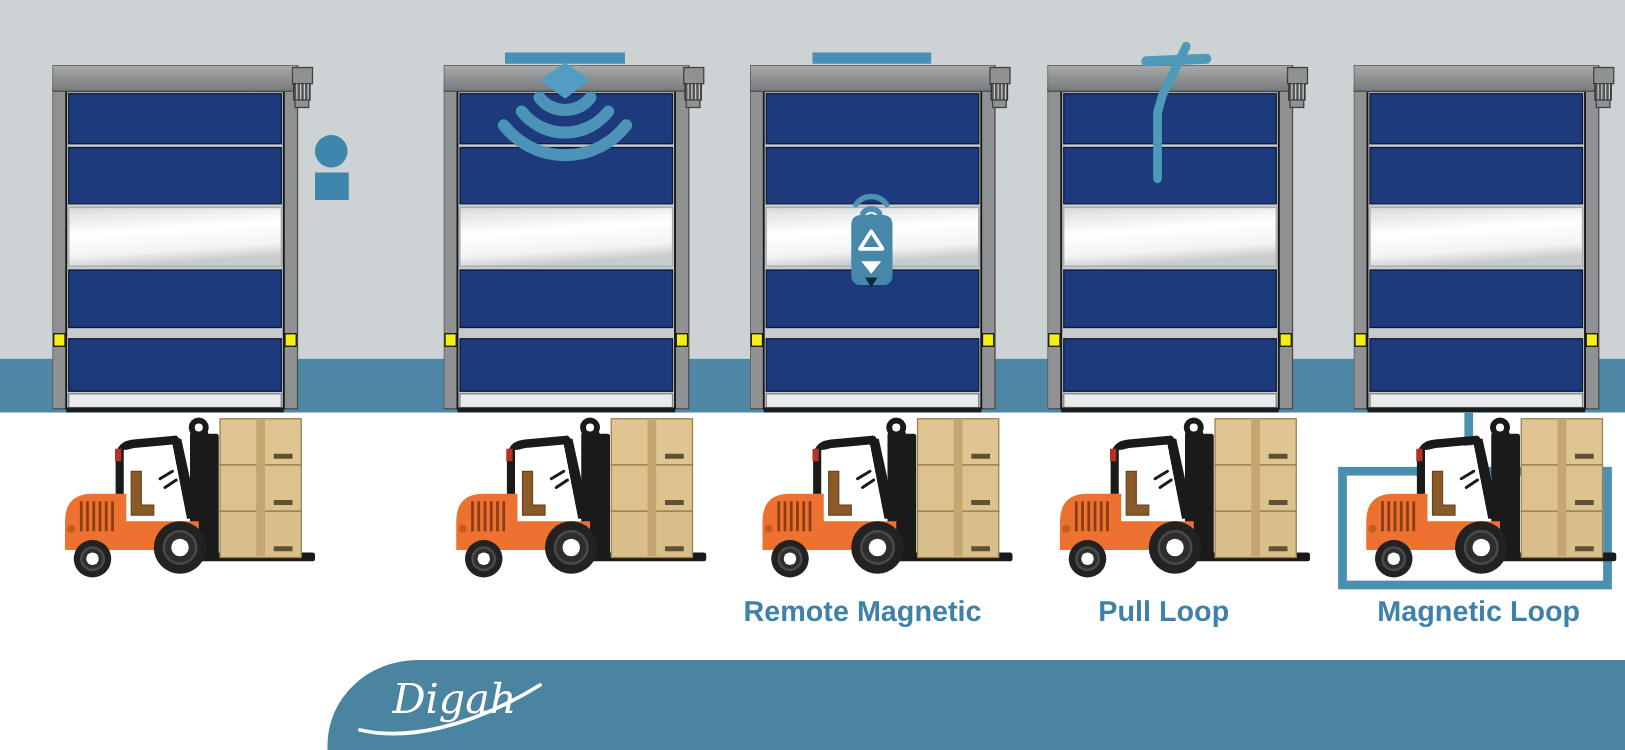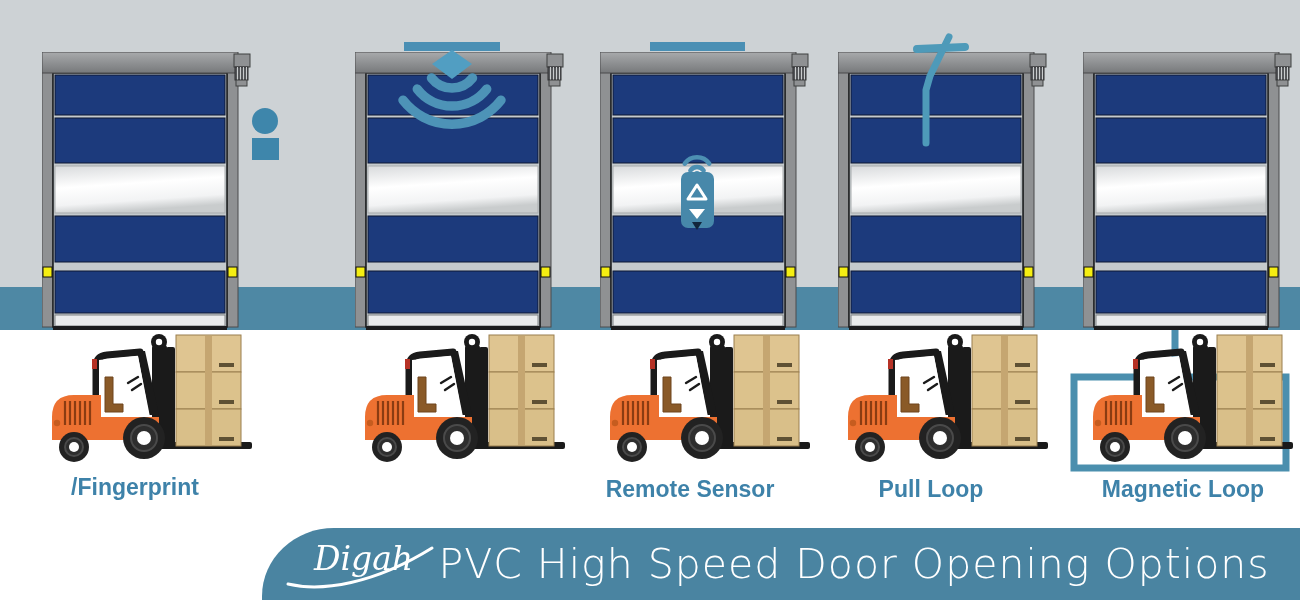--- a/index.html
+++ b/index.html
@@ -140,27 +140,25 @@
     </g>
 
     <use href="#forklift" x="44" y="333" width="210" height="135"></use>
     <use href="#forklift" x="357" y="333" width="210" height="135"></use>
     <use href="#forklift" x="602" y="333" width="210" height="135"></use>
     <use href="#forklift" x="840" y="333" width="210" height="135"></use>
     <use href="#forklift" x="1085" y="333" width="210" height="135"></use>
   </svg>
 
   <div class="station-label" style="left:30px;top:474px;width:210px;">
-    <div>/Fingerprint</div>
   </div>
-  <div class="station-label" style="left:580px;top:476px;width:220px;">Remote Sensor</div>
+  <div class="station-label" style="left:580px;top:476px;width:220px;">Remote Magnetic</div>
   <div class="station-label" style="left:831px;top:476px;width:200px;">Pull Loop</div>
   <div class="station-label" style="left:1073px;top:476px;width:220px;">Magnetic Loop</div>
 
   <div class="banner">
     <svg class="logo-svg" width="160" height="66" viewBox="0 0 160 66">
       <text class="logo-text" x="32" y="40">Digah</text>
       <path d="M6 54 C 40 62, 92 54, 150 18" fill="none" stroke="#ffffff" stroke-width="3" stroke-linecap="round"></path>
     </svg>
-    <div class="banner-title">PVC High Speed Door Opening Options</div>
   </div>
 
 </div>
 
 </body></html>

